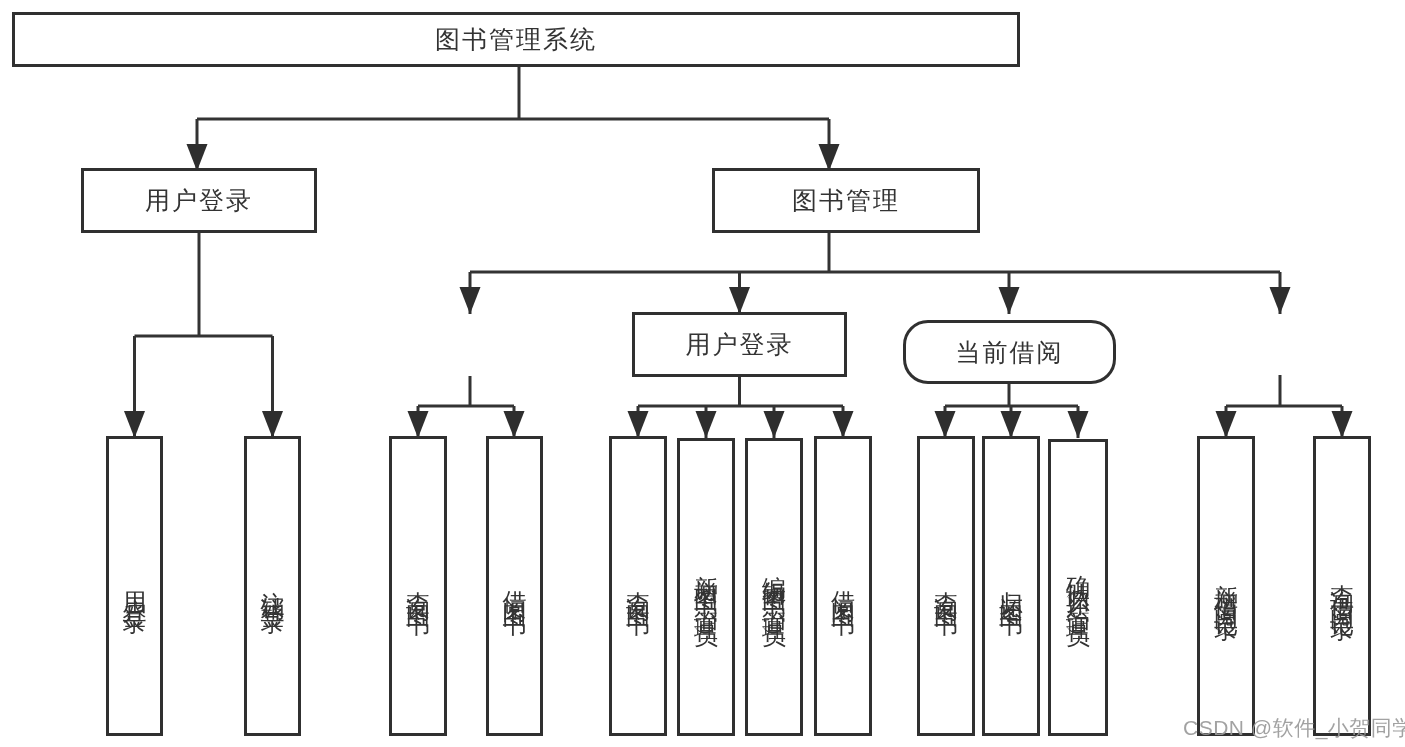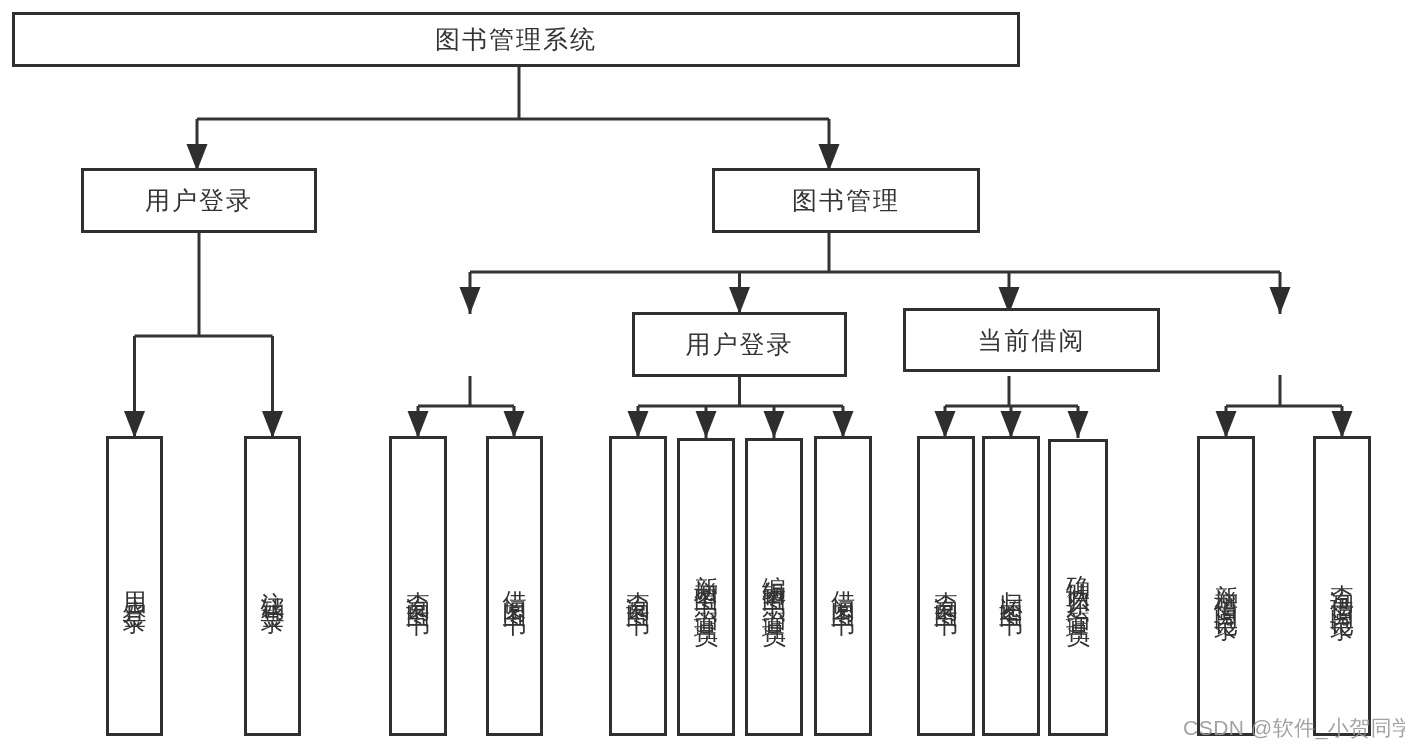--- a/index.html
+++ b/index.html
@@ -130,21 +130,21 @@
       <polygon points="1331.5,411 1352.5,411 1342,438"></polygon>
     </g>
   </svg>
 
   <div class="node h-node" style="left:12px; top:12px; width:1008px; height:55px;">图书管理系统</div>
 
   <div class="node h-node" style="left:81px; top:168px; width:236px; height:65px;">用户登录</div>
   <div class="node h-node" style="left:712px; top:168px; width:268px; height:65px;">图书管理</div>
 
   <div class="node h-node" style="left:632px; top:312px; width:215px; height:65px;">用户登录</div>
-  <div class="node h-node" style="left:903px; top:308px; width:257px; height:64px;">当前借阅</div>
+  <div class="node h-node" style="left:903px; top:320px; width:213px; height:64px;border-radius:25px;">当前借阅</div>
 
   <div class="node v-node" style="left:106px; top:436px; width:57px; height:300px;">用户登录</div>
   <div class="node v-node" style="left:244px; top:436px; width:57px; height:300px;">注销登录</div>
 
   <div class="node v-node" style="left:389px; top:436px; width:58px; height:300px;">查询图书</div>
   <div class="node v-node" style="left:486px; top:436px; width:57px; height:300px;">借阅图书</div>
 
   <div class="node v-node" style="left:609px; top:436px; width:58px; height:300px;">查询图书</div>
   <div class="node v-node" style="left:677px; top:438px; width:58px; height:298px;">新增图书（管理员）</div>
   <div class="node v-node" style="left:745px; top:438px; width:58px; height:298px;">编辑图书（管理员）</div>

